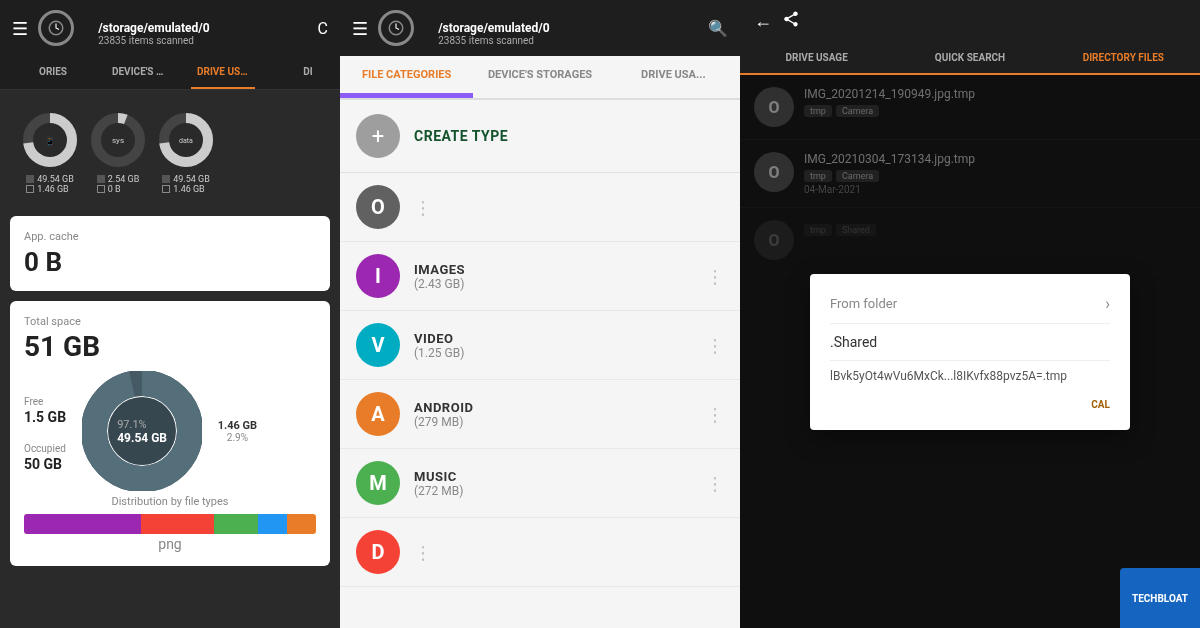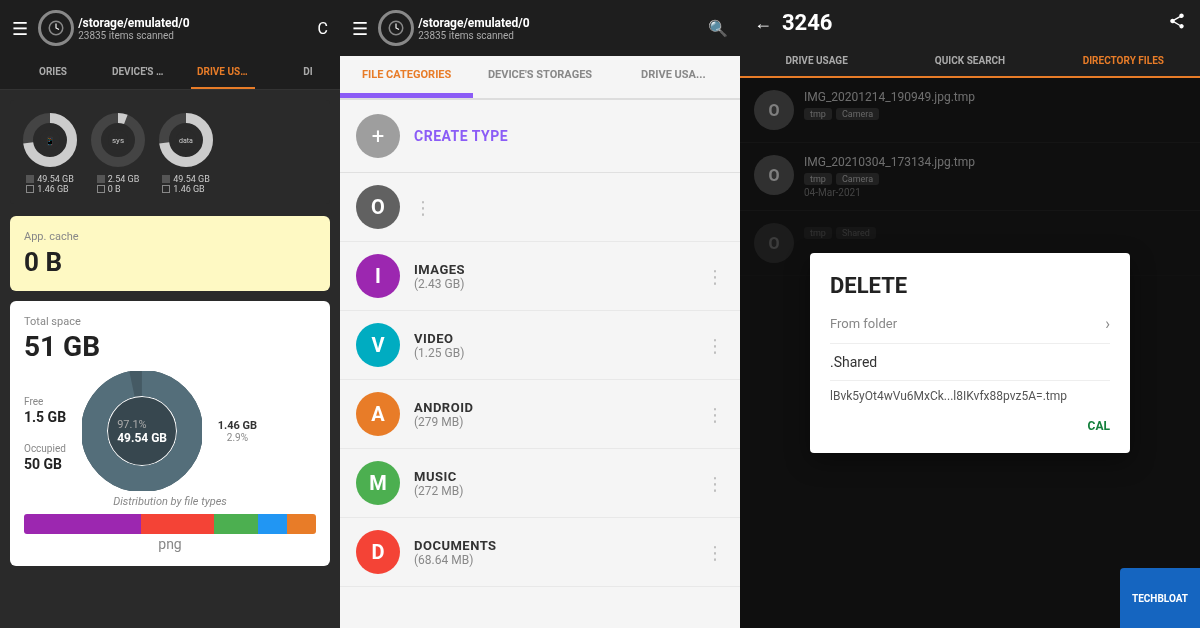--- a/index.html
+++ b/index.html
@@ -16,21 +16,21 @@
       flex-shrink: 0;
     }
     .left-panel .top-bar {
       background: #1e1e1e;
       display: flex;
       align-items: center;
       padding: 10px 12px;
       gap: 10px;
     }
     .hamburger-icon { color: #fff; font-size: 18px; cursor: pointer; }
-    .storage-info { display: flex; align-items: center; gap: 4px; flex: 1; }
+    .storage-info { display: flex; align-items: flex-end; gap: 24px; flex: 1; }
     .storage-circle { width: 36px; height: 36px; border-radius: 50%; border: 3px solid #888; display: flex; align-items: center; justify-content: center; }
     .storage-circle svg { width: 18px; height: 18px; }
     .storage-text { color: #fff; }
     .storage-path { font-size: 12px; font-weight: bold; }
     .storage-items { font-size: 10px; color: #aaa; }
     .top-bar-right { color: #fff; font-size: 16px; }
 
     .left-nav-tabs {
       display: flex;
       background: #1e1e1e;
@@ -75,21 +75,21 @@
     .donut-chart { position: relative; width: 60px; height: 60px; }
     .donut-chart svg { width: 60px; height: 60px; }
     .storage-legend { font-size: 9px; color: #ccc; text-align: left; }
     .legend-row { display: flex; align-items: center; gap: 3px; }
     .legend-dot { width: 8px; height: 8px; display: inline-block; }
     .legend-dot.filled { background: #555; }
     .legend-dot.outline { border: 1px solid #888; }
 
     
     .card {
-      background: #fef9c3;
+      background: #ffffff;
       border-radius: 6px;
       padding: 14px;
       margin-bottom: 10px;
     }
     .card-label { font-size: 11px; color: #888; margin-bottom: 4px; }
     .card-value { font-size: 26px; font-weight: bold; color: #222; }
 
     
     .total-space-card {
       background: #fff;
@@ -107,21 +107,21 @@
     .big-donut svg { width: 120px; height: 120px; }
     .big-donut-center {
       position: absolute;
       top: 50%; left: 50%;
       transform: translate(-50%, -50%);
       text-align: left;
     }
     .big-donut-center .pct { font-size: 11px; color: #aaa; }
     .big-donut-center .gb-main { font-size: 12px; font-weight: bold; color: #fff; }
 
-    .dist-label { font-size: 11px; color: #888; margin-top: 4px; margin-bottom: 6px; text-align: center; font-style: italic; }
+    .dist-label { font-size: 11px; color: #888; margin-top: 4px; margin-bottom: 6px; text-align: center; }
     .mini-bar { height: 20px; width: 100%; border-radius: 3px; overflow: hidden; display: flex; }
     .mini-bar-seg { height: 100%; }
 
     
     .middle-panel {
       width: 400px;
       height: 628px;
       background: #f5f5f5;
       display: flex;
       flex-direction: column;
@@ -163,21 +163,21 @@
       gap: 14px;
       border-bottom: 1px solid #e0e0e0;
       cursor: pointer;
     }
     .plus-circle {
       width: 44px; height: 44px; border-radius: 50%;
       background: #9e9e9e;
       display: flex; align-items: center; justify-content: center;
       color: #fff; font-size: 22px; flex-shrink: 0;
     }
-    .create-type-label { font-size: 14px; font-weight: bold; color: #8b5cf6; letter-spacing: 0.5px; }
+    .create-type-label { font-size: 14px; font-weight: bold; color: #14532d; letter-spacing: 0.5px; }
 
     .category-row {
       display: flex;
       align-items: center;
       padding: 12px 16px;
       gap: 14px;
       border-bottom: 1px solid #e8e8e8;
       cursor: pointer;
     }
     .cat-circle {
@@ -283,21 +283,21 @@
       border-bottom: 1px solid #eee;
       padding-bottom: 10px;
       margin-bottom: 10px;
     }
     .delete-from-label { font-size: 13px; color: #888; }
     .delete-from-arrow { font-size: 16px; color: #888; cursor: pointer; }
     .delete-folder-name { font-size: 14px; color: #333; margin-bottom: 10px; }
     .delete-divider { border: none; border-top: 1px solid #eee; margin: 8px 0; }
     .delete-filename { font-size: 12px; color: #555; word-break: break-all; }
     .delete-actions { display: flex; justify-content: flex-end; margin-top: 16px; gap: 10px; }
-    .delete-cancel { font-size: 12px; font-weight: bold; color: #15803d; cursor: pointer; text-transform: uppercase; }
+    .delete-cancel { font-size: 10px; font-weight: bold; color: #a16207; cursor: pointer; text-transform: uppercase; }
 
     
     .watermark {
       position: absolute;
       bottom: 0; right: 0;
       width: 80px; height: 60px;
       background: #1565c0;
       display: flex;
       align-items: center;
       justify-content: center;
@@ -509,33 +509,28 @@
     <div class="category-row">
       <div class="cat-circle music">M</div>
       <div class="cat-info">
         <div class="cat-name">MUSIC</div>
         <div class="cat-size">(272 MB)</div>
       </div>
       <span class="cat-more">⋮</span>
     </div>
     <div class="category-row">
       <div class="cat-circle documents">D</div>
-      <div class="cat-info">
-        <div class="cat-name">DOCUMENTS</div>
-        <div class="cat-size">(68.64 MB)</div>
-      </div>
       <span class="cat-more">⋮</span>
     </div>
   </div>
 </div>
 
 <div class="right-panel">
   <div class="right-top-bar">
     <span class="back-btn">←</span>
-    <span class="right-title">3246</span>
     <span class="share-btn">
       <svg width="18" height="18" viewBox="0 0 24 24" fill="white">
           <path d="M18 16.08c-.76 0-1.44.3-1.96.77L8.91 12.7c.05-.23.09-.46.09-.7s-.04-.47-.09-.7l7.05-4.11c.54.5 1.25.81 2.04.81 1.66 0 3-1.34 3-3s-1.34-3-3-3-3 1.34-3 3c0 .24.04.47.09.7L8.04 9.81C7.5 9.31 6.79 9 6 9c-1.66 0-3 1.34-3 3s1.34 3 3 3c.79 0 1.5-.31 2.04-.81l7.12 4.16c-.05.21-.08.43-.08.65 0 1.61 1.31 2.92 2.92 2.92 1.61 0 2.92-1.31 2.92-2.92s-1.31-2.92-2.92-2.92z"></path>
         </svg>
     </span>
   </div>
   <div class="right-nav-tabs">
     <div class="tab">DRIVE USAGE</div>
     <div class="tab">QUICK SEARCH</div>
     <div class="tab active">DIRECTORY FILES</div>
@@ -571,21 +566,20 @@
         <div class="file-name"></div>
         <div class="file-tags">
           <span class="file-tag">tmp</span>
           <span class="file-tag">Shared</span>
         </div>
       </div>
     </div>
 
     <div class="delete-dialog-overlay">
       <div class="delete-dialog">
-        <div class="delete-title">DELETE</div>
         <div class="delete-from-folder">
           <span class="delete-from-label">From folder</span>
           <span class="delete-from-arrow">›</span>
         </div>
         <div class="delete-folder-name">.Shared</div>
         <hr class="delete-divider">
         <div class="delete-filename">lBvk5yOt4wVu6MxCk...l8IKvfx88pvz5A=.tmp</div>
         <div class="delete-actions">
           <span class="delete-cancel">CAL</span>
         </div>

